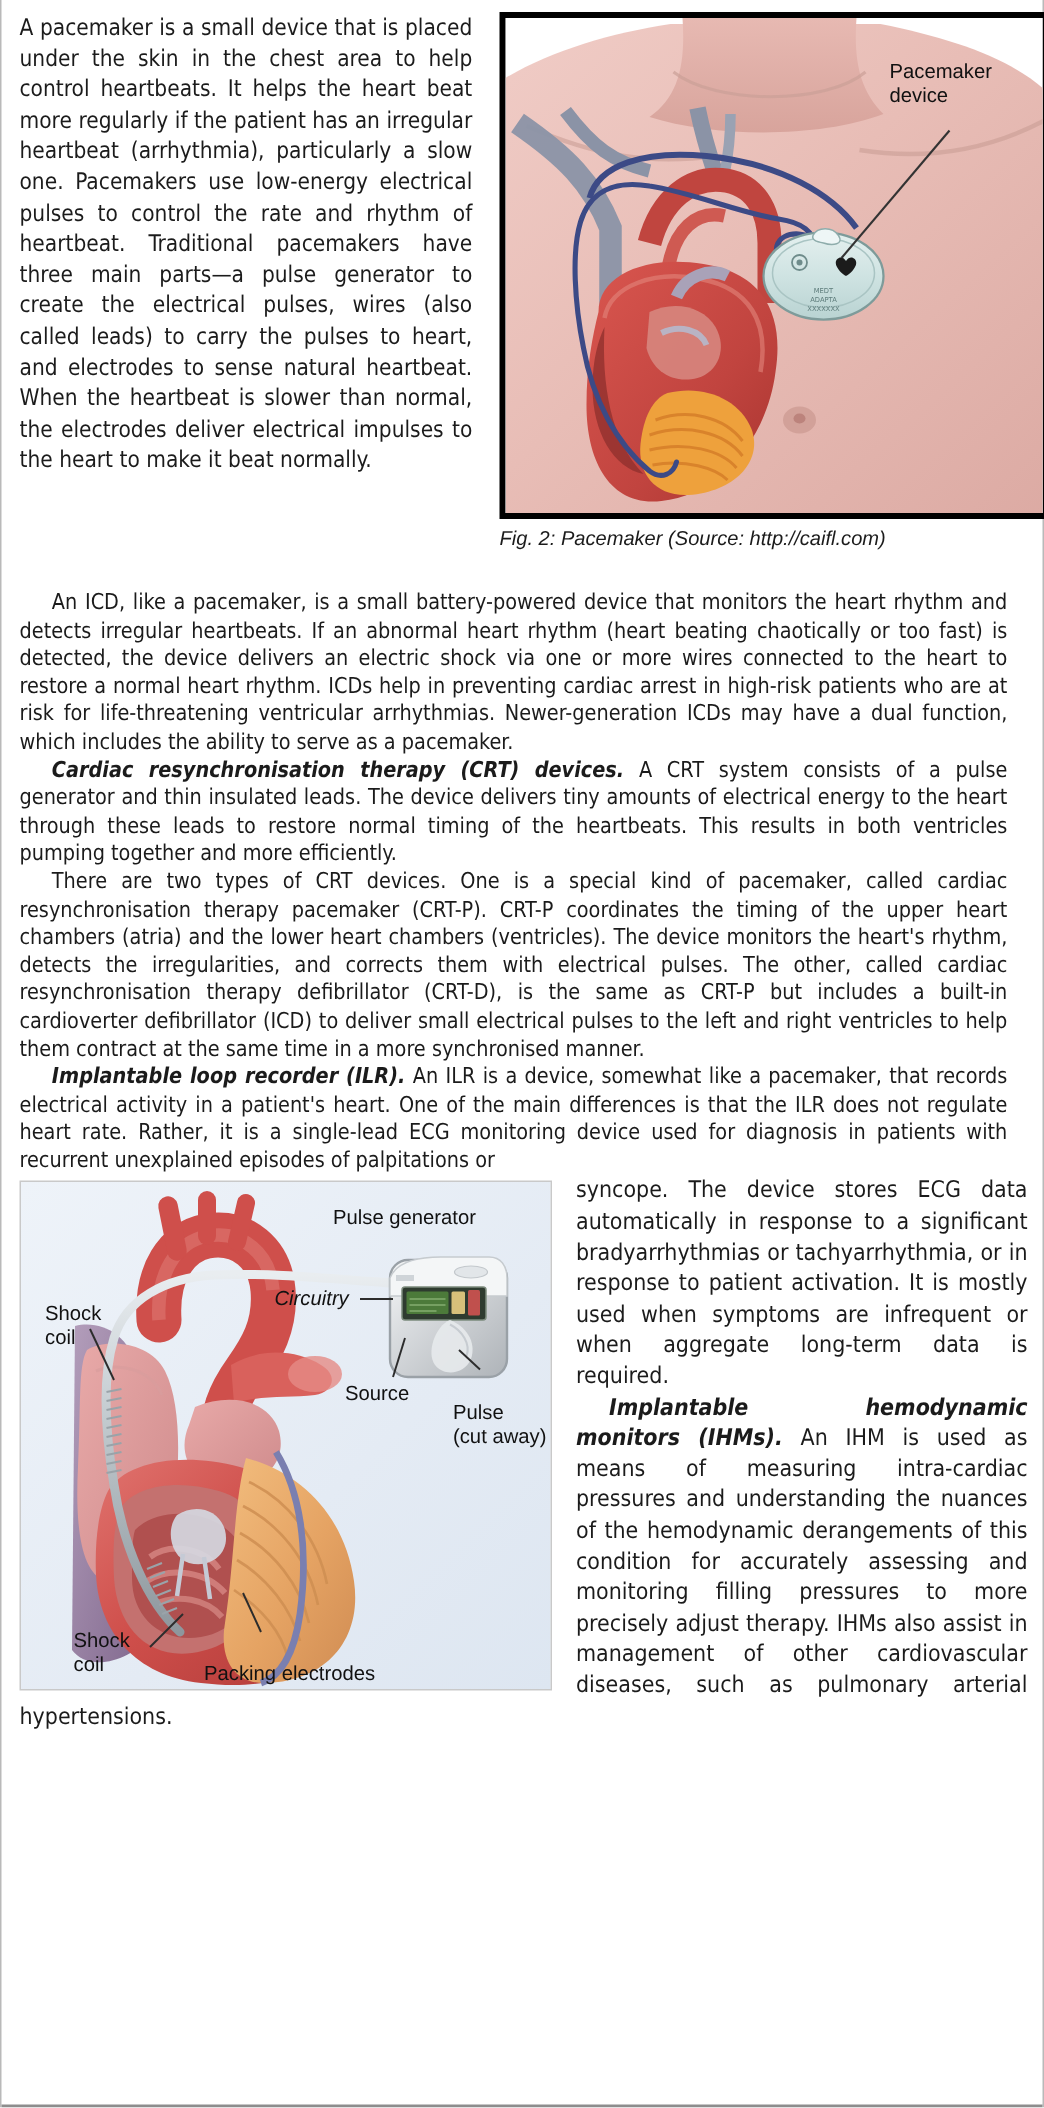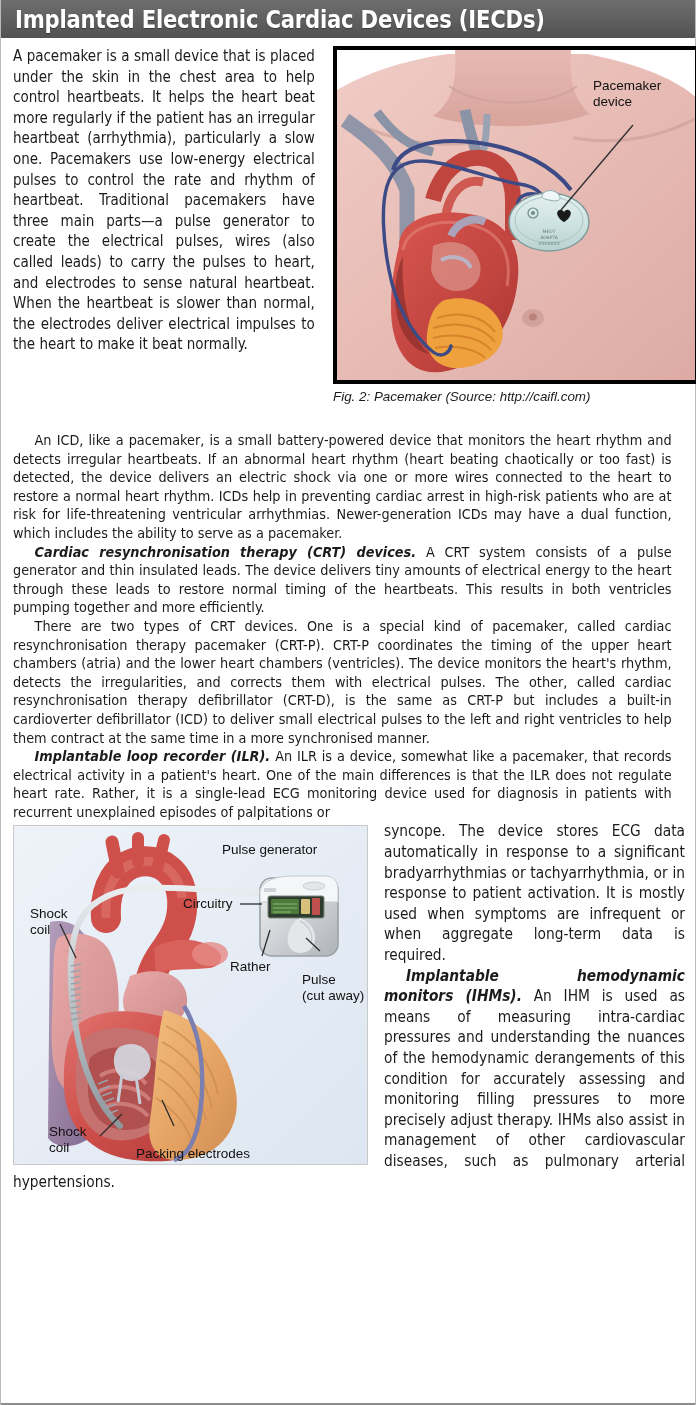--- a/index.html
+++ b/index.html
@@ -107,23 +107,20 @@
   
   .bottomrule{
     position:absolute;left:0;right:0;bottom:0;height:2px;background:#8d8d8d;
   }
 </style>
 </head>
 <body>
 
 <div class="page">
 
-  <div class="titlebar">
-    <span class="title">Implanted Electronic Cardiac Devices (IECDs)</span>
-  </div>
 
   <div class="content">
 
     <div class="top">
 
       <div class="col-left">
         <p class="body">A pacemaker is a small device that is placed under the skin in the chest area to help control heartbeats. It helps the heart beat more regularly if the patient has an irregular heartbeat (arrhythmia), particularly a slow one. Pacemakers use low-energy electrical pulses to control the rate and rhythm of heartbeat. Traditional pacemakers have three main parts—a pulse generator to create the electrical pulses, wires (also called leads) to carry the pulses to heart, and electrodes to sense natural heartbeat. When the heartbeat is slower than normal, the electrodes deliver electrical impulses to the heart to make it beat normally.</p>
       </div>
 
       <div class="fig2wrap">
@@ -330,22 +327,22 @@
 
             <line x1="226" y1="78" x2="248" y2="78" stroke="#2c2c2c" stroke-width="1.3"></line>
             <line x1="248" y1="130" x2="256" y2="104" stroke="#2c2c2c" stroke-width="1.3"></line>
             <line x1="306" y1="125" x2="292" y2="112" stroke="#2c2c2c" stroke-width="1.3"></line>
             <line x1="46" y1="98" x2="62" y2="132" stroke="#2c2c2c" stroke-width="1.3"></line>
             <line x1="86" y1="310" x2="108" y2="288" stroke="#2c2c2c" stroke-width="1.3"></line>
             <line x1="160" y1="300" x2="148" y2="274" stroke="#2c2c2c" stroke-width="1.3"></line>
           </svg>
 
           <div class="lbl" style="left:208px;top:16px;">Pulse generator</div>
-          <div class="lbl" style="left:169px;top:70px;">Circuitry</div>
-          <div class="lbl" style="left:216px;top:133px;">Rather</div>
+          <div class="lbl" style="left:169px;top:70px;font-style:italic;">Circuitry</div>
+          <div class="lbl" style="left:216px;top:133px;">Source</div>
           <div class="lbl" style="left:288px;top:146px;">Pulse
 (cut away)</div>
           <div class="lbl" style="left:16px;top:80px;">Shock
 coil</div>
           <div class="lbl" style="left:35px;top:298px;">Shock
 coil</div>
           <div class="lbl" style="left:122px;top:320px;">Packing electrodes</div>
         </div>
       </div>
 

